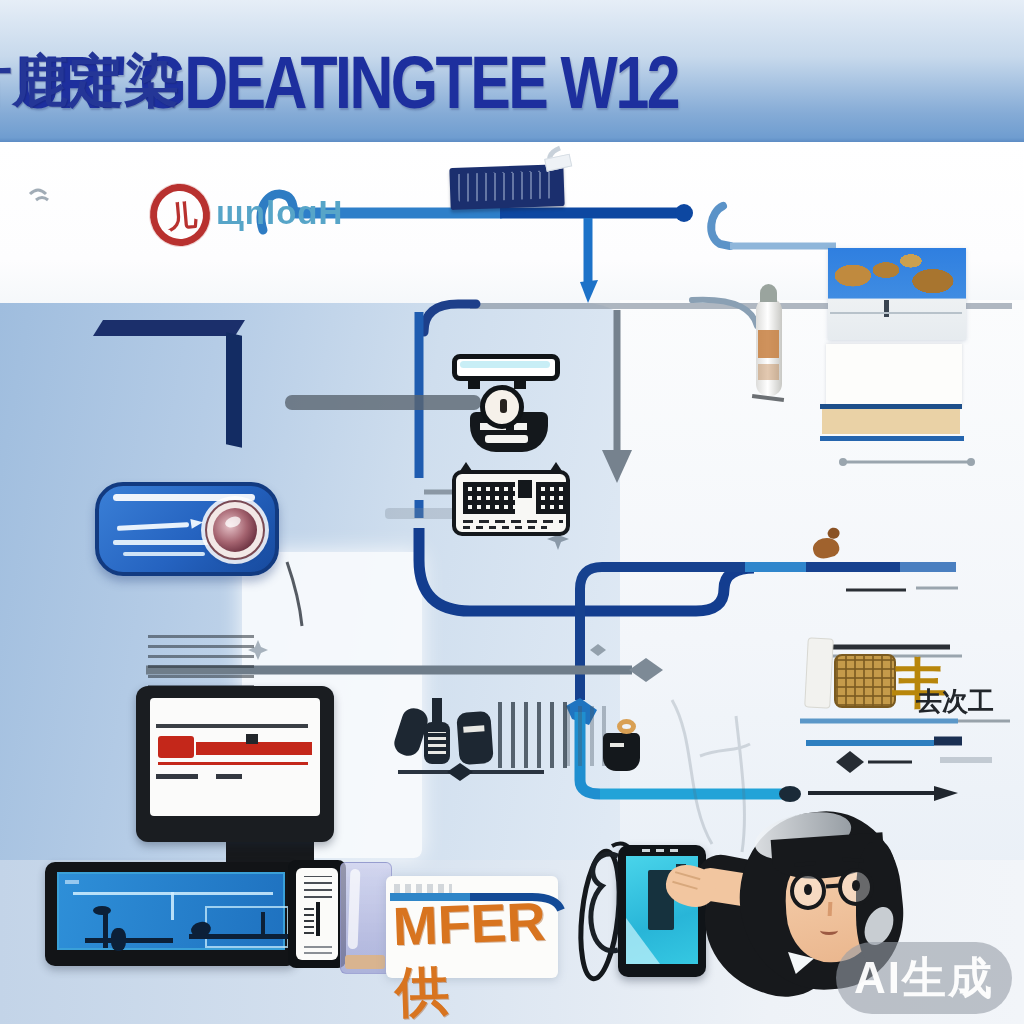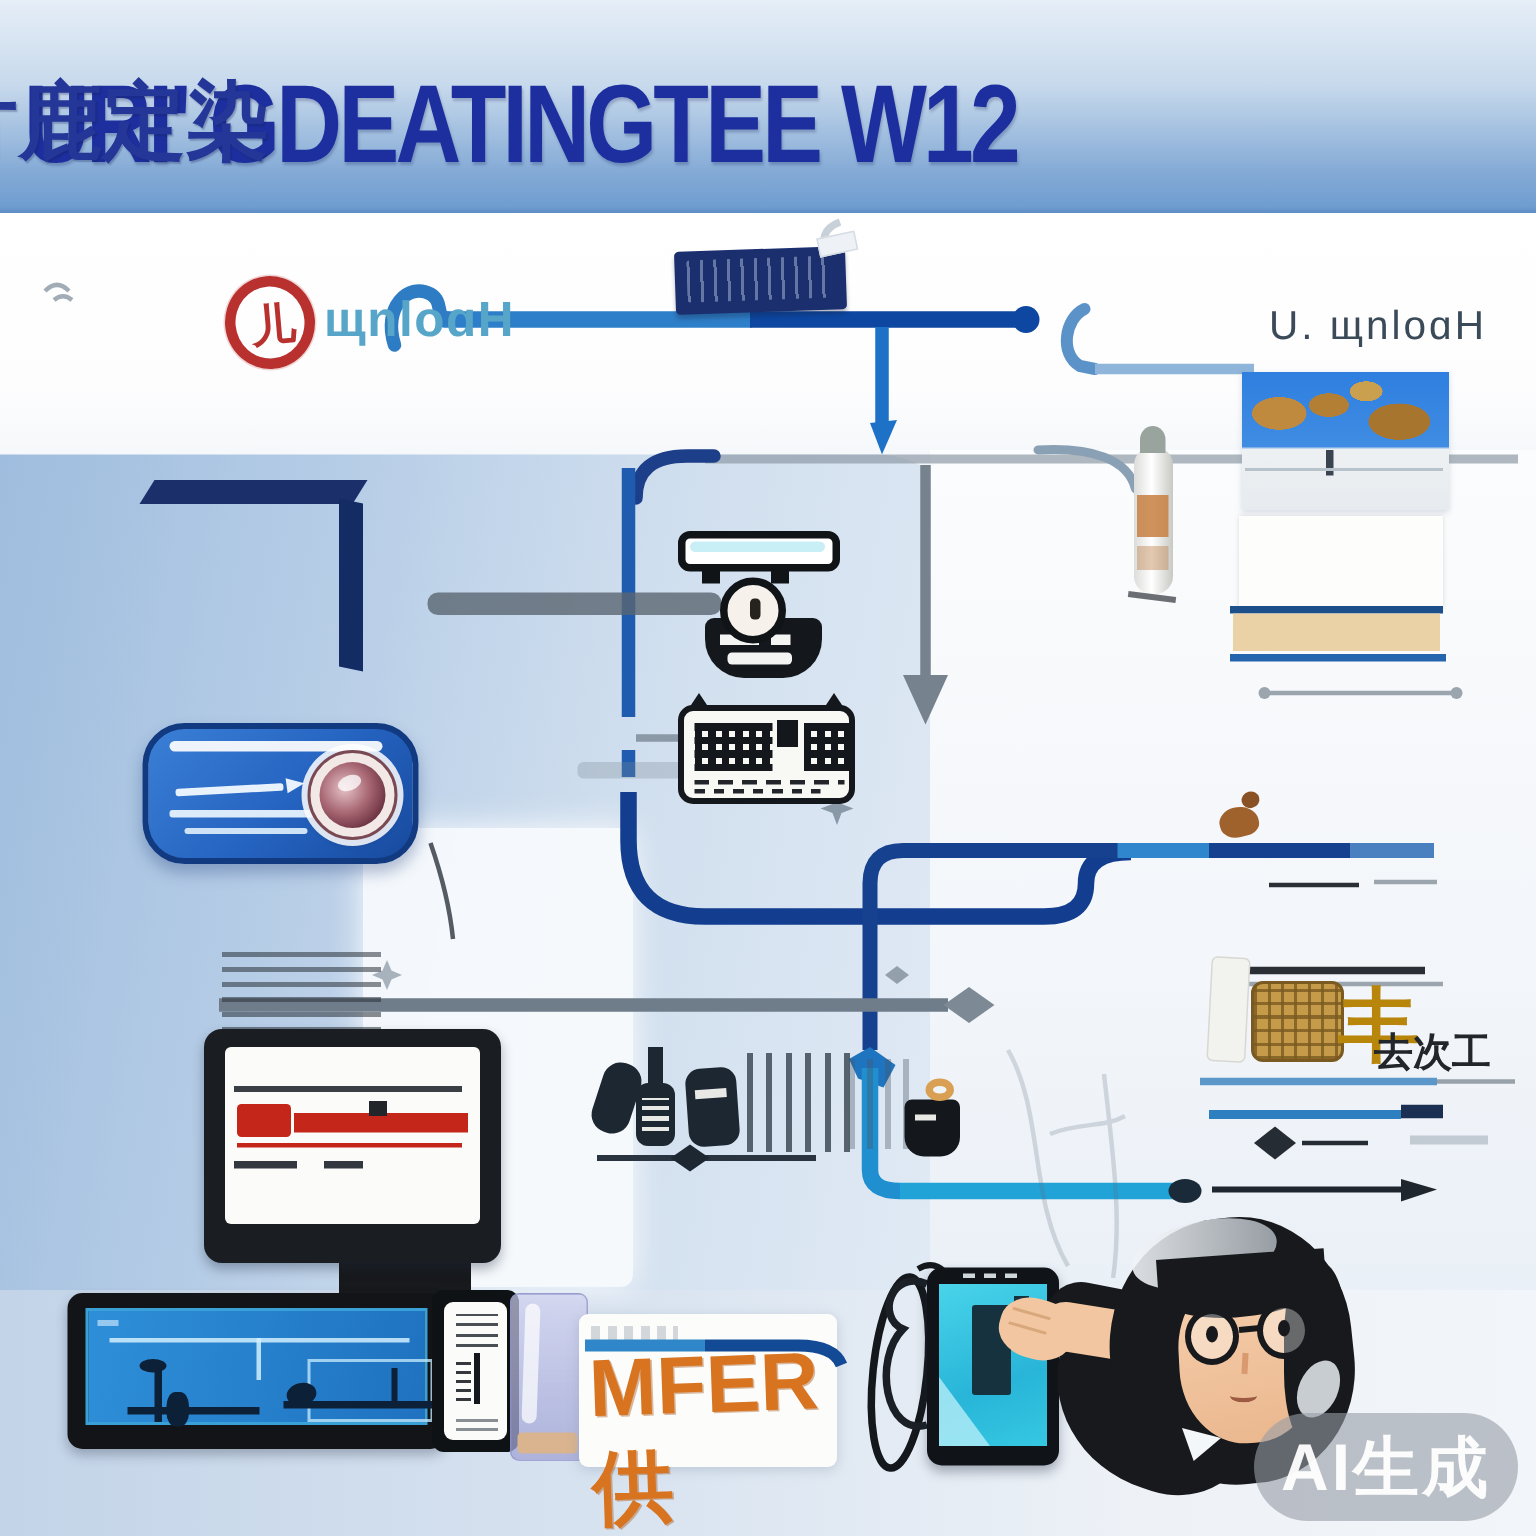--- a/index.html
+++ b/index.html
@@ -415,21 +415,20 @@
   <div class="seal">
     <div class="seal-glyph">儿</div>
   </div>
   <div class="seal-label">щnloɑH</div>
 
   <div class="navy-box">
     <div class="navy-box-slats"></div>
     <div class="navy-box-tab"></div>
   </div>
 
-  <div class="tr-label">U. щnloɑH</div>
 
   <div class="landscape">
     <div class="landscape-figure"></div>
     <div class="landscape-horizon"></div>
   </div>
   <div class="sketch"></div>
   <div class="sketch-blue1"></div>
   <div class="sketch-tan"></div>
   <div class="sketch-blue2"></div>
 

